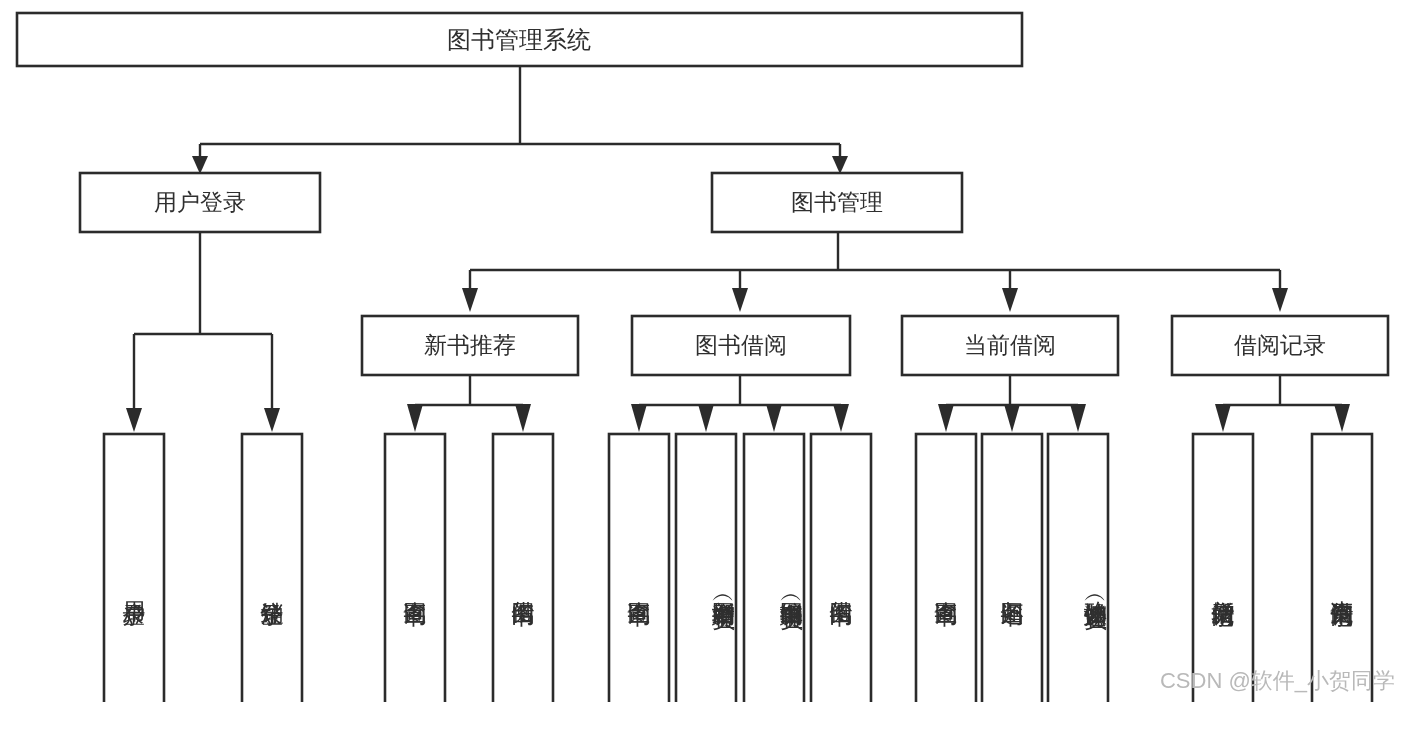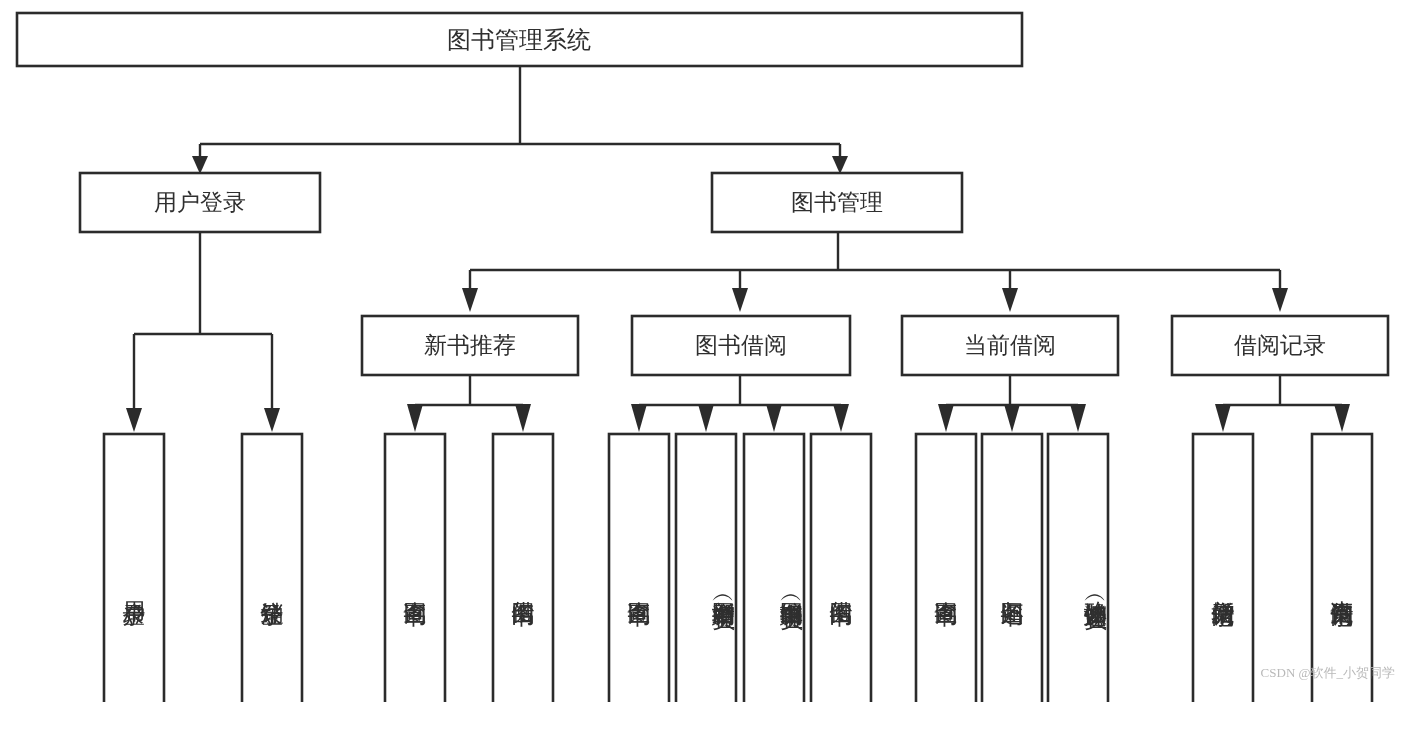--- a/index.html
+++ b/index.html
@@ -61,24 +61,24 @@
     line-height: 1.08;
     letter-spacing: 1px;
     font-family: "DejaVu Sans", "Liberation Sans", sans-serif;
     white-space: nowrap;
     text-align: center;
     pointer-events: none;
   }
   .watermark {
     position: absolute;
     right: 10px;
-    bottom: 20px;
+    bottom: 6px;
     color: #b9b9b9;
-    font-size: 13px;
-    font-family: Liberation Serif, serif;
+    font-size: 22px;
+    font-family: Liberation Sans, sans-serif;
     white-space: nowrap;
   }
 </style>
 </head>
 <body>
 
 <div id="canvas">
 
   <svg class="diagram" viewBox="0 0 1405 747">
 

